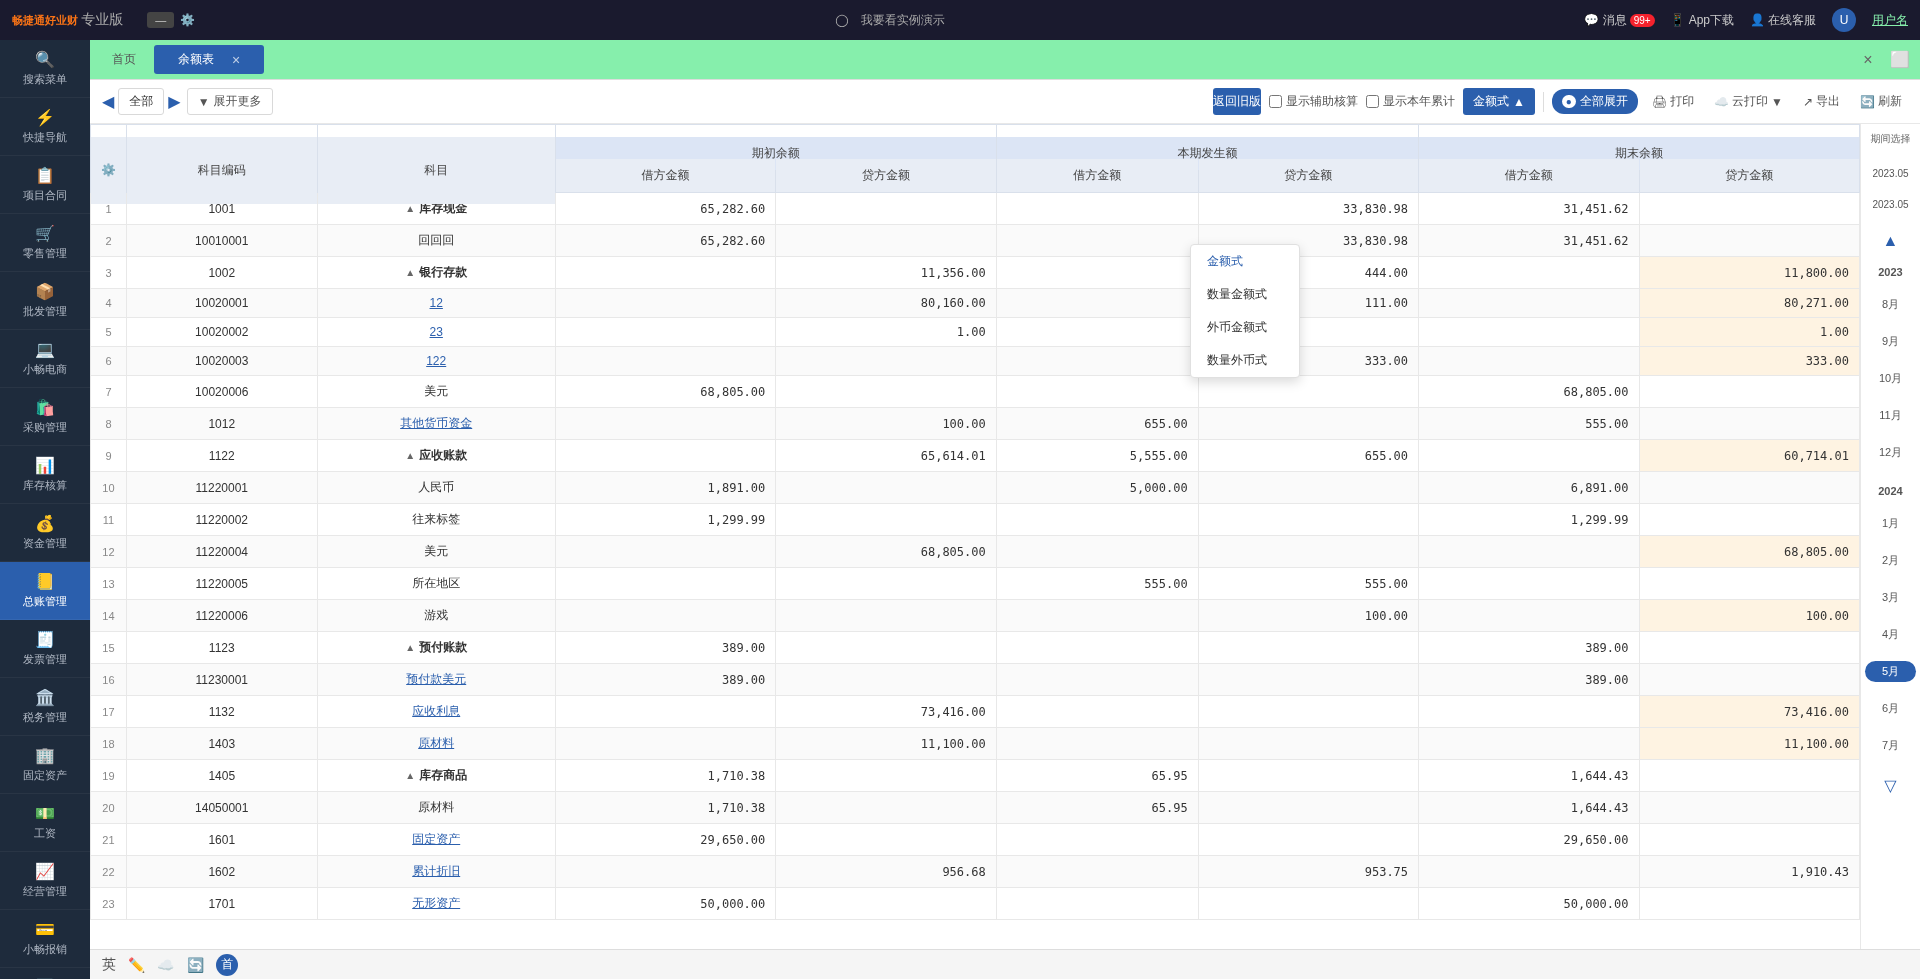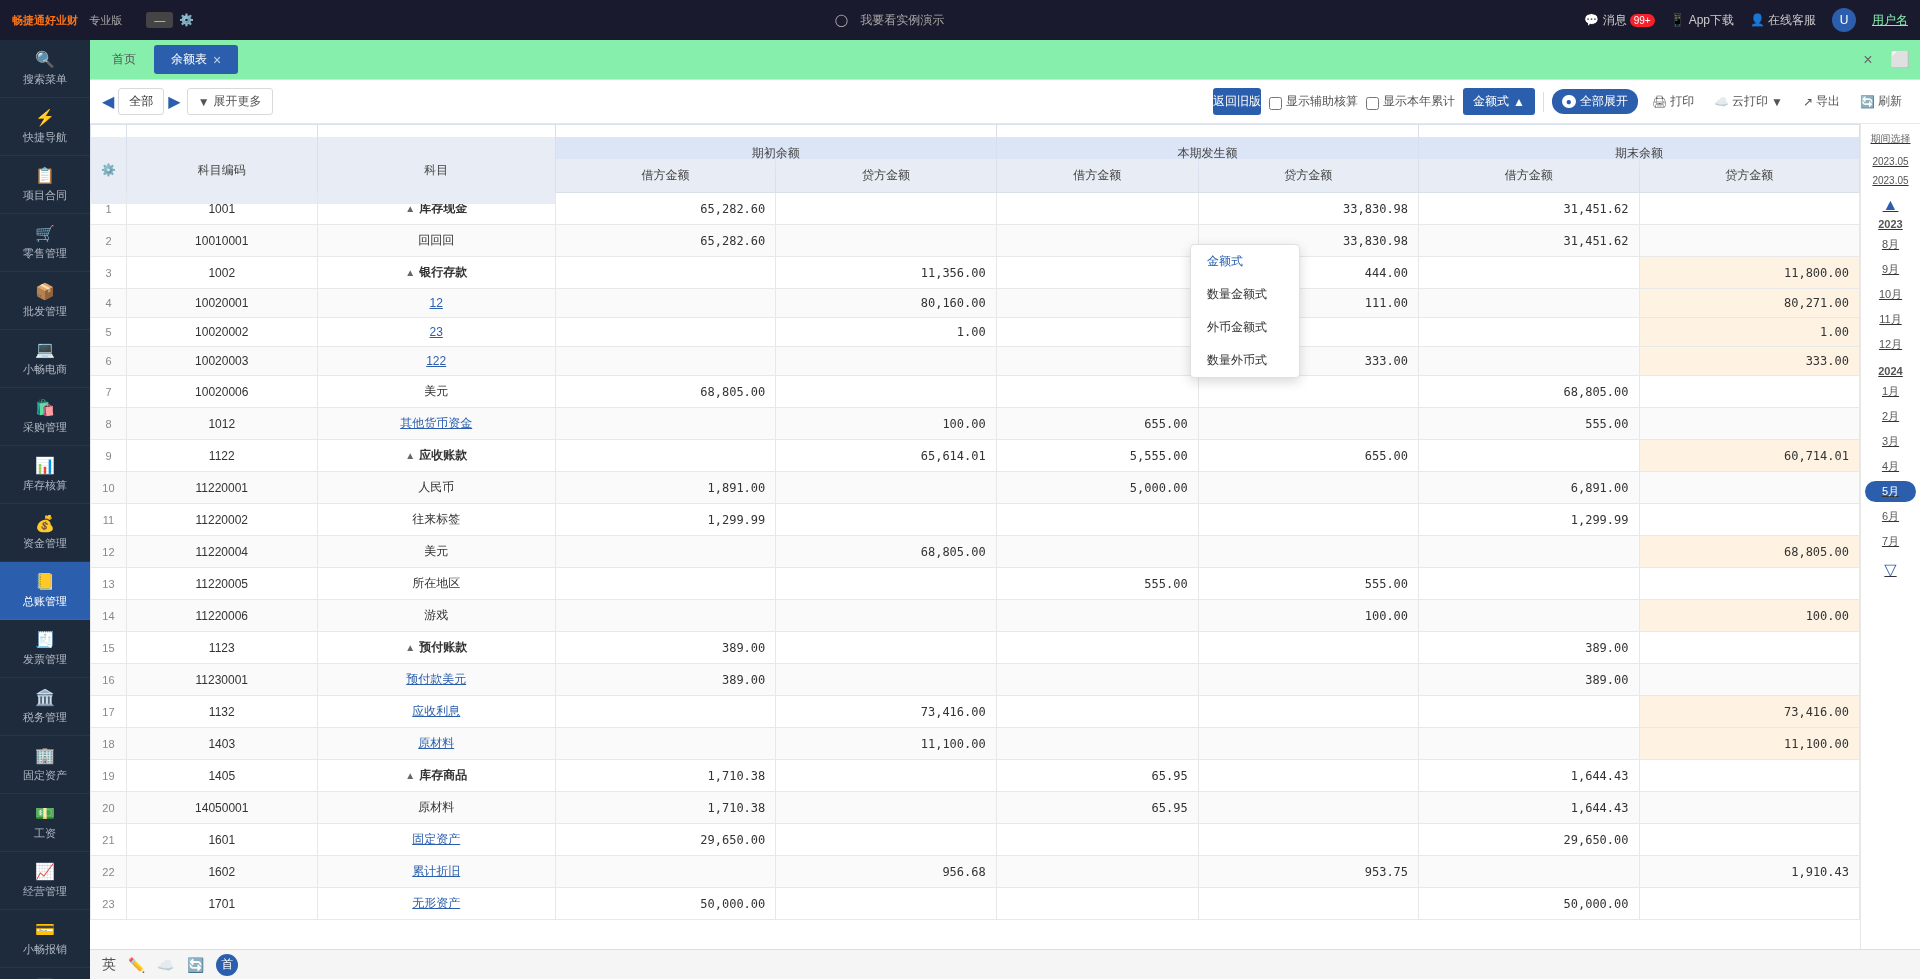--- a/index.html
+++ b/index.html
@@ -59,26 +59,26 @@
     .tab-home {
       padding: 6px 14px;
       font-size: 12px;
       color: #555;
       cursor: pointer;
       border-radius: 3px;
     }
     .tab-active {
       background: #2b5fad;
       color: #fff;
-      padding: 6px 17px;
+      padding: 6px 24px;
       border-radius: 3px;
       font-size: 12px;
       display: flex;
       align-items: center;
-      gap: 6px;
+      gap: 18px;
       cursor: pointer;
     }
     .tab-close { color: rgba(255,255,255,0.7); cursor: pointer; font-size: 14px; }
     .tab-bar-right { margin-left: auto; display: flex; gap: 8px; }
     .tab-bar-btn { width: 24px; height: 24px; display: flex; align-items: center; justify-content: center; cursor: pointer; color: #666; font-size: 16px; }
     
     
     .toolbar {
       padding: 8px 12px;
       background: #fff;
@@ -116,21 +116,21 @@
     .toolbar-right { display: flex; align-items: center; gap: 8px; }
     .btn-back {
       background: #2b5fad;
       color: #fff;
       border: none;
       border-radius: 3px;
       padding: 5px 0;
       font-size: 12px;
       cursor: pointer;
     }
-    .checkbox-label { display: flex; align-items: flex-end; gap: 4px; font-size: 12px; color: #555; cursor: pointer; }
+    .checkbox-label { display: flex; align-items: center; gap: 4px; font-size: 12px; color: #555; cursor: pointer; }
     .btn-amount {
       background: #2b5fad;
       color: #fff;
       border: none;
       border-radius: 3px;
       padding: 5px 10px;
       font-size: 12px;
       cursor: pointer;
       display: flex;
       align-items: center;
@@ -215,22 +215,21 @@
     
     
     .right-panel {
       width: 60px;
       background: #fff;
       border-left: 1px solid #e8e8e8;
       display: flex;
       flex-direction: column;
       align-items: center;
       padding: 8px 4px;
-      gap: 4px;
-      text-decoration: underline;
+      gap: 16px;
     }
     .period-label { font-size: 10px; color: #666; writing-mode: horizontal-tb; text-align: center; margin-bottom: 4px; }
     .period-year { font-size: 11px; color: #555; font-weight: bold; }
     .period-month {
       font-size: 11px;
       color: #555;
       padding: 3px 6px;
       cursor: pointer;
       border-radius: 3px;
       text-align: center;
@@ -259,21 +258,21 @@
     
     .nav-arrow { color: #2b5fad; font-size: 16px; cursor: pointer; display: inline-flex; align-items: center; }
   </style>
 </head>
 <body>
 
 <div class="top-bar">
   <div class="top-bar-left">
     <span>
       <span style="color:#f97316; font-size:11px; font-weight:bold;">畅捷通好业财</span>
-      <span style="font-size:11px; color:#aaa; margin-left:8px;">专业版</span>
+      <span style="font-size:14px; color:#aaa; margin-left:0;">专业版</span>
     </span>
     <div style="display:flex;align-items:center;gap:6px;margin-left:16px;">
       <span style="background:#444;color:#ccc;padding:2px 8px;border-radius:3px;font-size:11px;">—</span>
       <span style="color:#aaa;cursor:pointer;">⚙️</span>
     </div>
   </div>
   <div class="top-bar-center">
     <span style="color:#aaa;">◯</span>
     <span style="cursor:pointer;color:#aaa;">我要看实例演示</span>
   </div>

